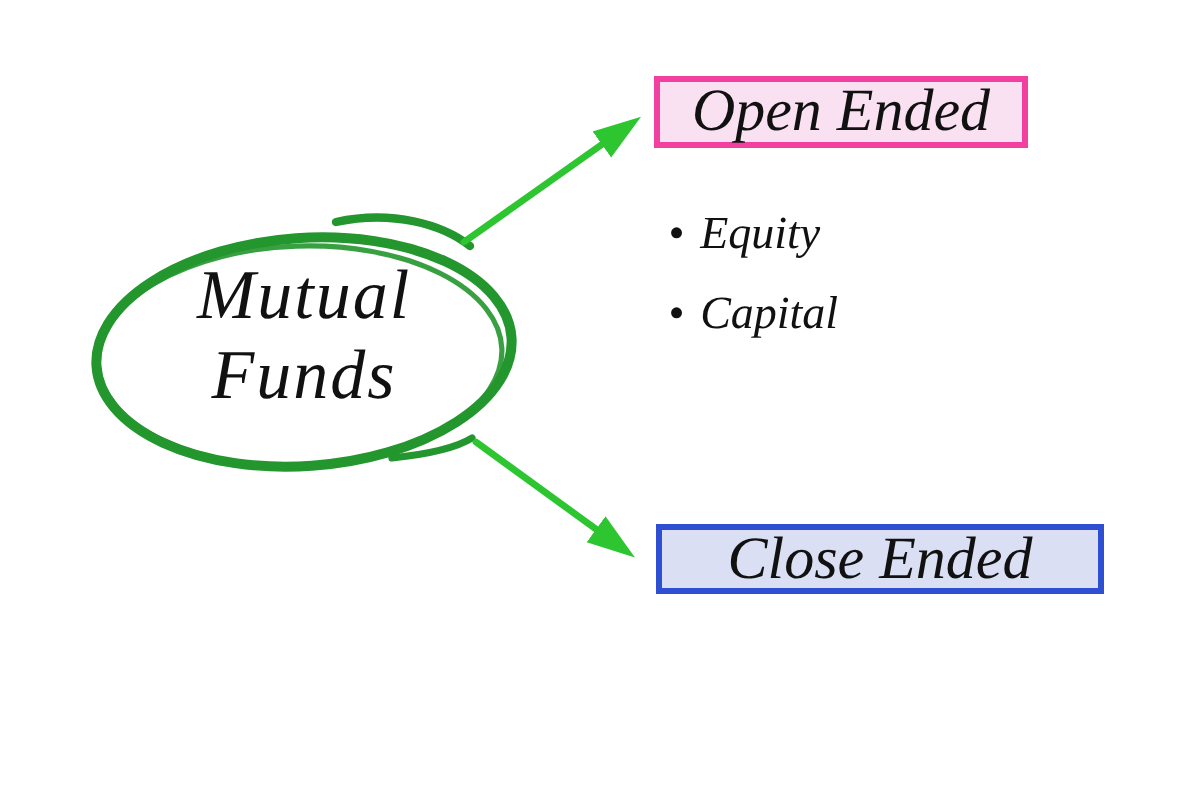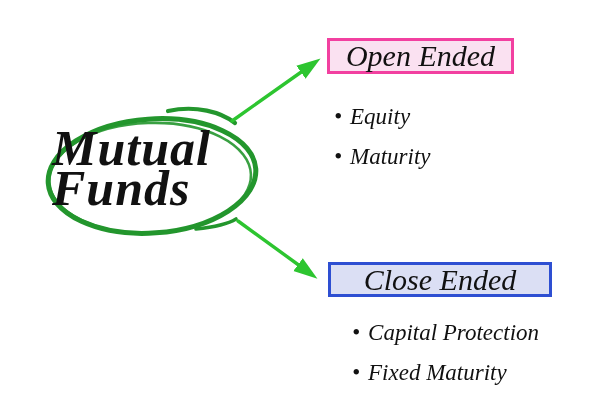--- a/index.html
+++ b/index.html
@@ -9,21 +9,21 @@
     background:var(--background,#fff);
     font-family:"Liberation Serif","DejaVu Serif",serif;
     font-style:italic;color:var(--text,#111);
   }
   .gfx{position:absolute;left:0;top:0;width:600px;height:401px;}
   .ellipse-stroke{fill:none;stroke:var(--ellipse-green,#23962d);}
   .arrow-line{stroke:var(--arrow-green,#2dc530);stroke-width:3.4;stroke-linecap:round;}
   #arrowhead path{fill:var(--arrow-green,#2dc530);}
   .center-label{
     position:absolute;left:52px;top:128px;width:200px;
-    font-weight:bold;font-size:50px;line-height:40px;
+    text-align:center;font-weight:normal;font-size:35px;line-height:40px;
     letter-spacing:1px;
   }
   .branch-box{
     position:absolute;display:flex;align-items:center;justify-content:center;
     font-size:30px;box-sizing:border-box;
   }
   .branch-box.open{
     left:327px;top:38px;width:187px;height:36px;
     border:3px solid var(--open-border,#f240a0);
     background:var(--open-bg,#fae1f1);
@@ -73,25 +73,21 @@
     <div>Mutual</div>
     <div>Funds</div>
   </div>
 
   <div class="branch-box open">
     <span>Open Ended</span>
   </div>
 
   <ul class="items open-items">
     <li>Equity</li>
-    <li>Maturity</li>
+    <li>Capital</li>
   </ul>
 
   <div class="branch-box close">
     <span>Close Ended</span>
   </div>
 
-  <ul class="items close-items">
-    <li>Capital Protection</li>
-    <li>Fixed Maturity</li>
-  </ul>
 
 </div>
 
 </body></html>

